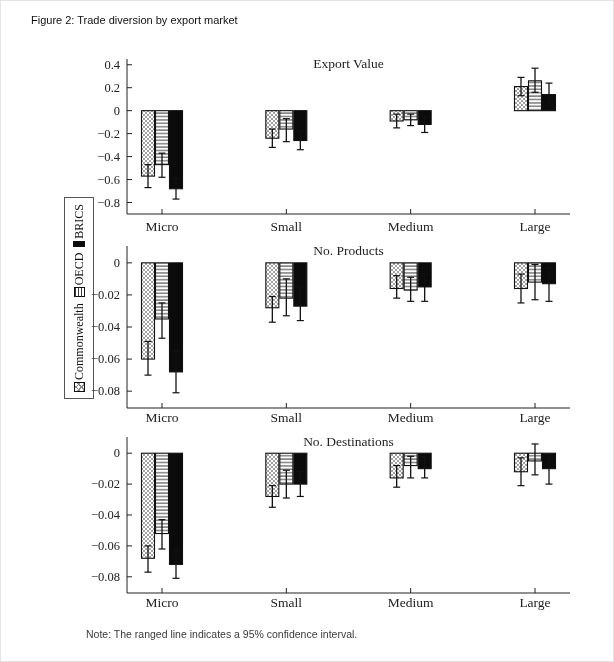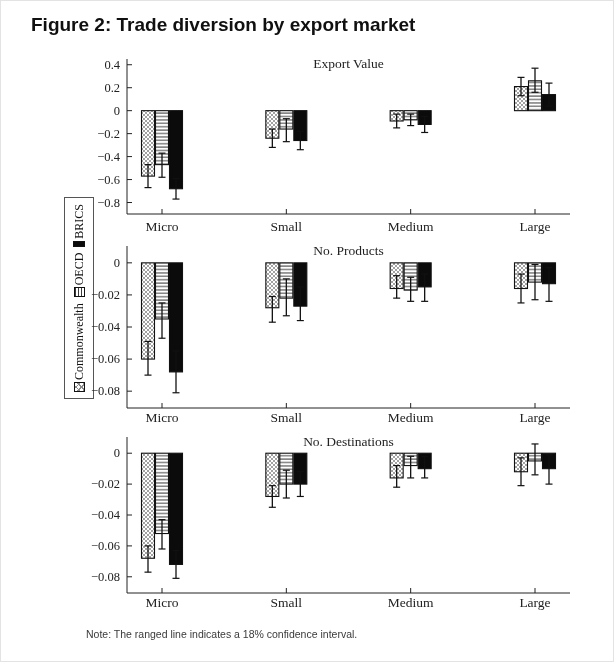--- a/index.html
+++ b/index.html
@@ -9,22 +9,22 @@
     height: 662px;
     background: #ffffff;
     border: 1px solid #e3e3e3;
     box-sizing: border-box;
     font-family: "Liberation Sans", sans-serif;
     overflow: hidden;
   }
   .fig-title {
     position: absolute;
     left: 30px; top: 13px;
-    font-size: 19px;
-    font-weight: bold;
+    font-size: 11px;
+    font-weight: normal;
     color: #101010;
   }
   .panel { position: absolute; left: 79px; }
   .tick   { font: 12.5px "Liberation Serif", serif; fill: #222222; }
   .cat    { font: 13.5px "Liberation Serif", serif; fill: #222222; }
   .ptitle { font: 13.5px "Liberation Serif", serif; fill: #222222; }
 
   .legend-box {
     position: absolute;
     left: 63px; top: 196px;
@@ -332,14 +332,14 @@
         <line x1="437.5" y1="54.65346534653465" x2="444.5" y2="54.65346534653465" stroke="#111" stroke-width="1.2"></line>
         <line x1="455" y1="12.950495049504951" x2="455" y2="43.84158415841584" stroke="#111" stroke-width="1.3"></line>
         <line x1="451.5" y1="12.950495049504951" x2="458.5" y2="12.950495049504951" stroke="#111" stroke-width="1.2"></line>
         <line x1="451.5" y1="43.84158415841584" x2="458.5" y2="43.84158415841584" stroke="#111" stroke-width="1.2"></line>
         <line x1="469" y1="23.762376237623762" x2="469" y2="53.10891089108911" stroke="#111" stroke-width="1.3"></line>
         <line x1="465.5" y1="23.762376237623762" x2="472.5" y2="23.762376237623762" stroke="#111" stroke-width="1.2"></line>
         <line x1="465.5" y1="53.10891089108911" x2="472.5" y2="53.10891089108911" stroke="#111" stroke-width="1.2"></line>
         <text x="268.5" y="15" text-anchor="middle" class="ptitle">No. Destinations</text>
       </svg></div>
 
-  <div class="note">Note: The ranged line indicates a 18% confidence interval.</div>
+  <div class="note">Note: The ranged line indicates a 95% confidence interval.</div>
 </div>
 
 </body></html>

